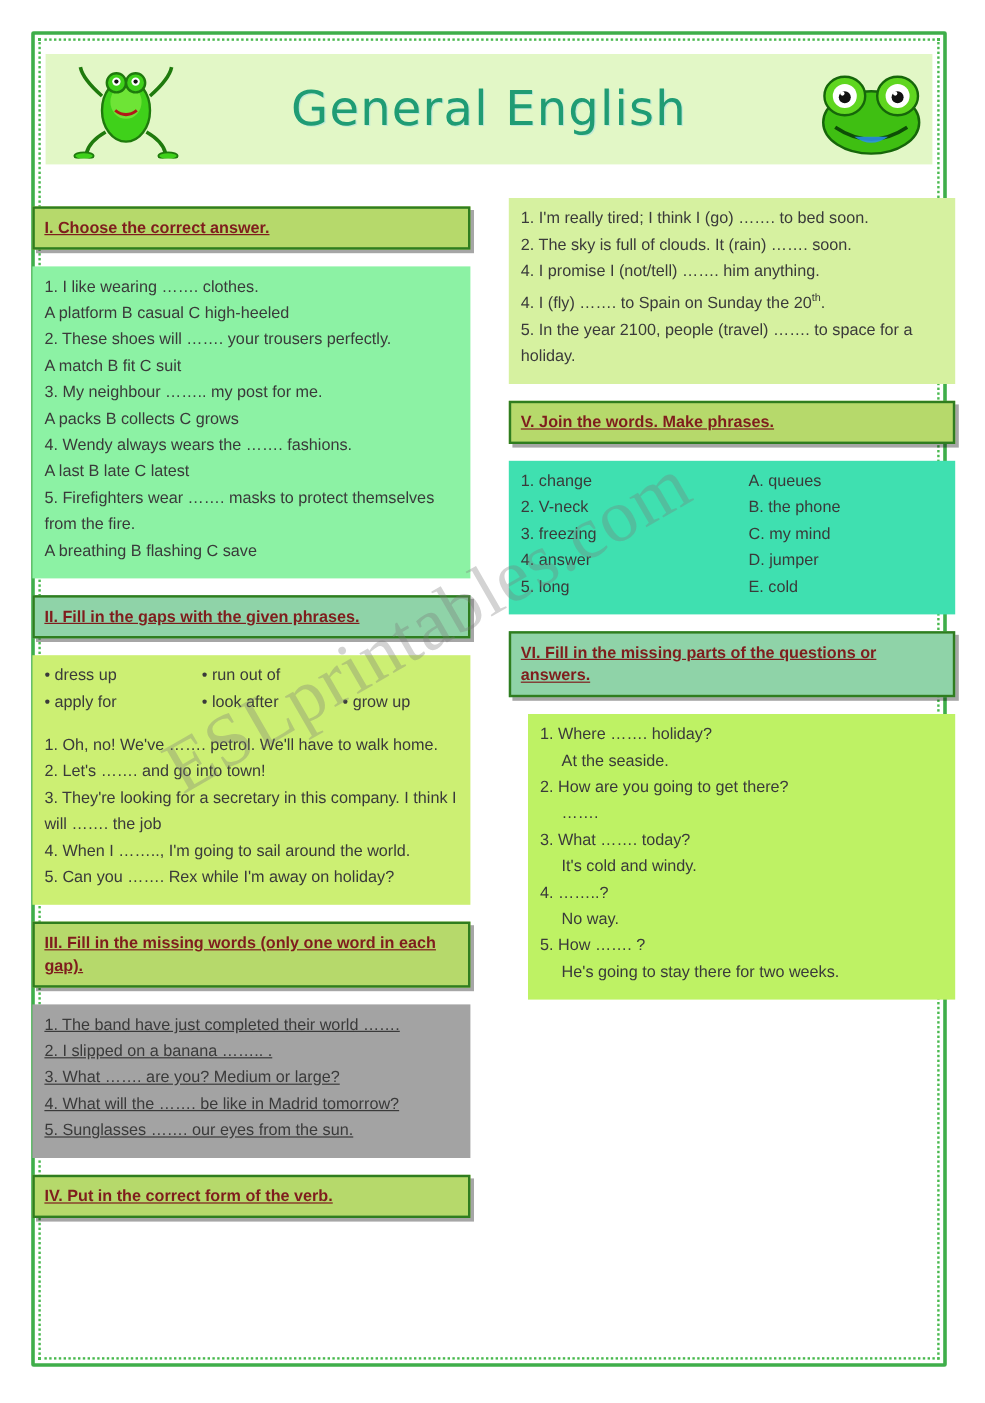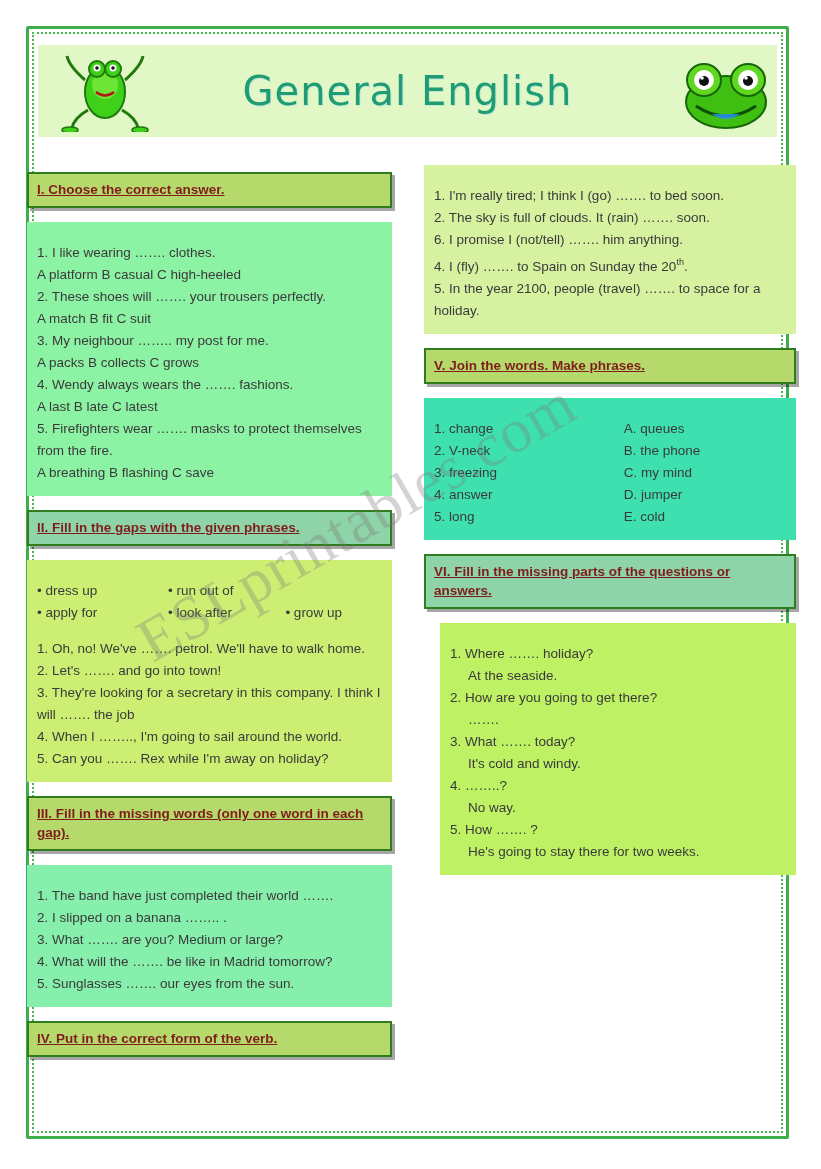--- a/index.html
+++ b/index.html
@@ -101,26 +101,26 @@
     line-height: 19px;
     box-shadow: 3px 3px 0 rgba(0,0,0,0.35);
   }
   .heading.teal {
     background: #8fd3a8;
   }
   .block {
     font-size: 13.5px;
     line-height: 22px;
     color: #3a3a3a;
-    padding: 20px 10px 12px 10px;
+    padding: 6px 10px 12px 10px;
     box-sizing: border-box;
   }
   .block.lime   { background: #8cf2a4; }
   .block.yellow { background: #ccef73; }
-  .block.bright { background: #86efac; }
+  .block.bright { background: #a3a3a3; text-decoration: underline; }
   .block.pale   { background: #d6f1a0; }
   .block.aqua   { background: #3fe0b0; }
   .block.mint   { background: #bef264; margin-left: 16px; }
   .line { white-space: normal; }
   .spacer { height: 14px; }
   .pair-row {
     display: flex;
     gap: 14px;
   }
   .pair-row .lft { width: 52%; }
@@ -247,21 +247,21 @@
 
     <div class="spacer"></div>
     <div class="heading">IV. Put in the correct form of the verb.</div>
   </div>
 
   <div class="col-right">
 
     <div class="block pale">
       <div class="line">1. I'm really tired; I think I (go) ……. to bed soon.</div>
       <div class="line">2. The sky is full of clouds. It (rain) ……. soon.</div>
-      <div class="line">6. I promise I (not/tell) ……. him anything.</div>
+      <div class="line">4. I promise I (not/tell) ……. him anything.</div>
       <div class="line">
         <span>4. I (fly) ……. to Spain on Sunday the 20</span><sup>th</sup><span>.</span>
       </div>
       <div class="line">5. In the year 2100, people (travel) ……. to space for a holiday.</div>
     </div>
 
     <div class="spacer"></div>
     <div class="heading">V. Join the words. Make phrases.</div>
     <div class="spacer"></div>
     <div class="block aqua">

